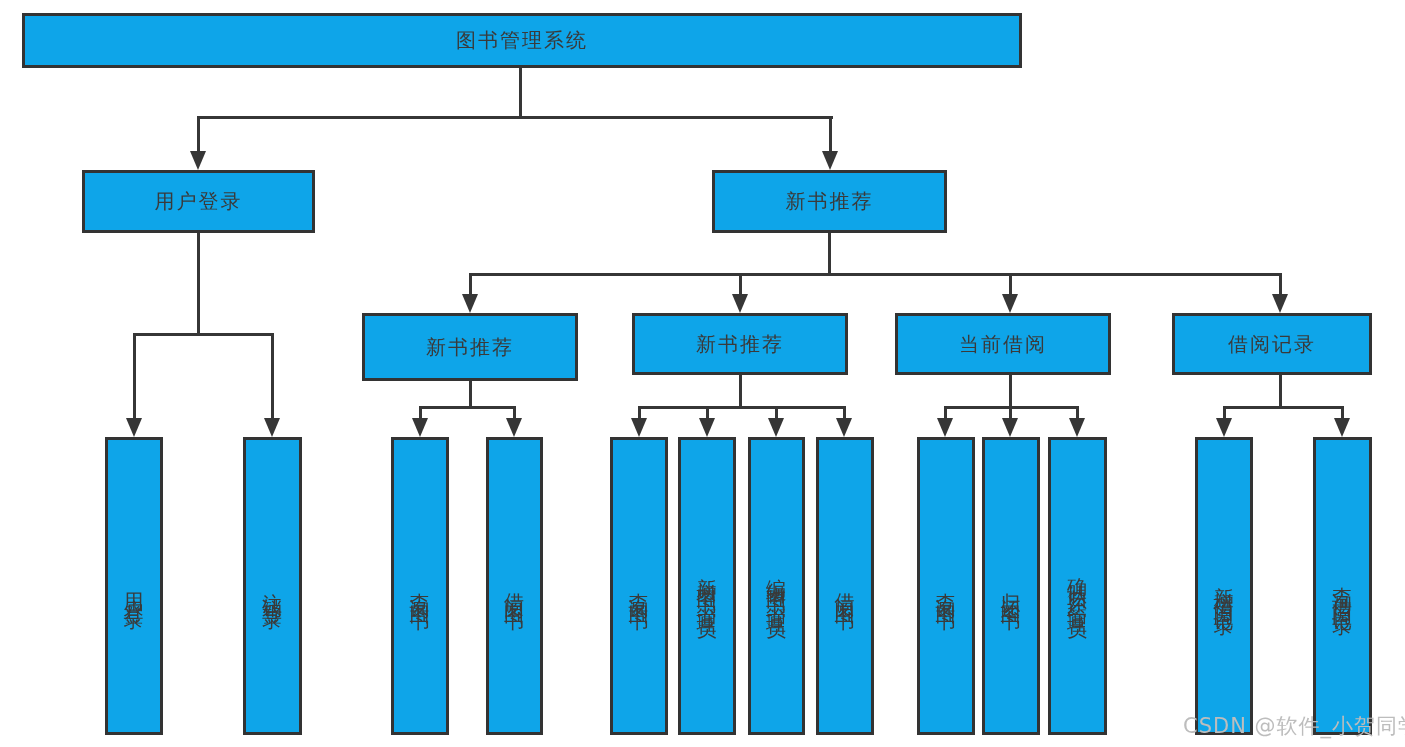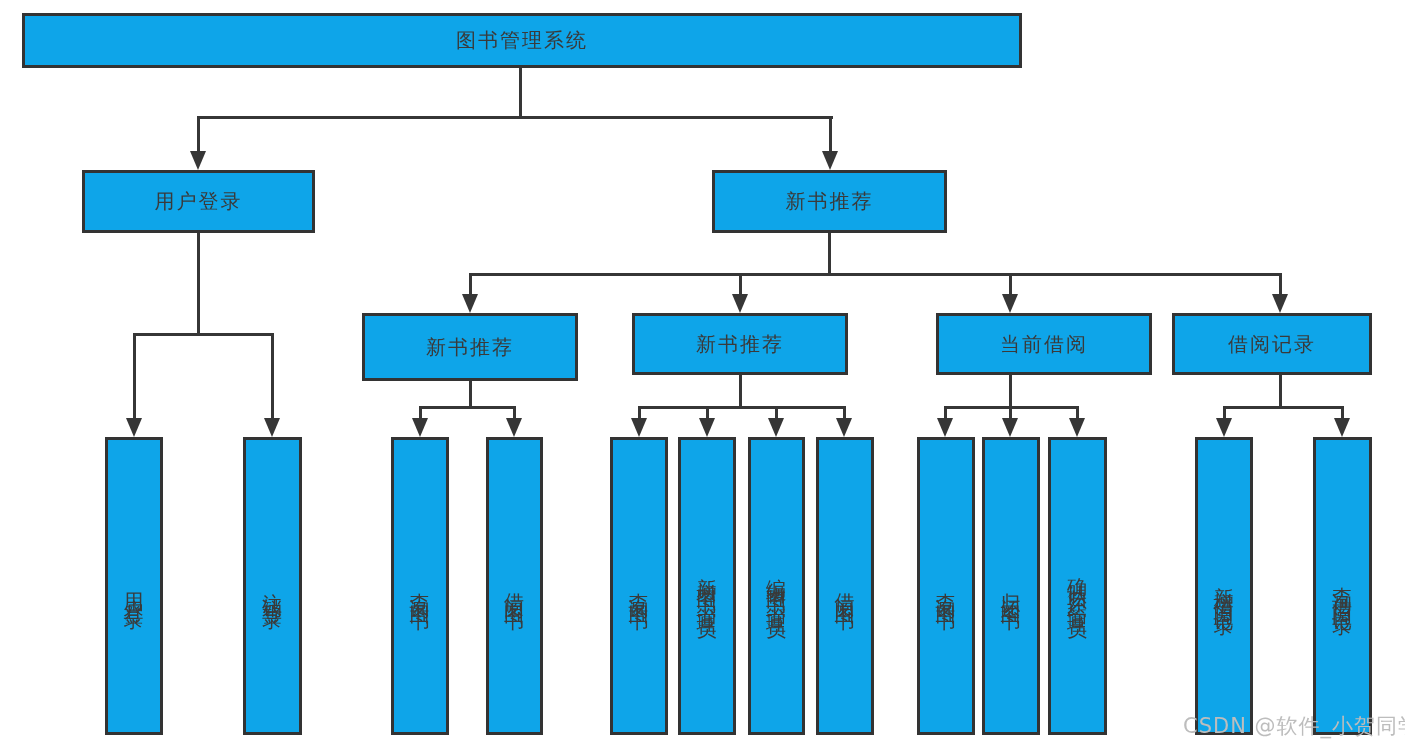--- a/index.html
+++ b/index.html
@@ -87,21 +87,21 @@
   <div class="line" style="left:739px; top:276px; width:3px; height:24px;"></div>
   <div class="line" style="left:1009px; top:276px; width:3px; height:24px;"></div>
   <div class="line" style="left:1279px; top:276px; width:3px; height:24px;"></div>
   <div class="arrow" style="left:462px; top:294px;"></div>
   <div class="arrow" style="left:732px; top:294px;"></div>
   <div class="arrow" style="left:1002px; top:294px;"></div>
   <div class="arrow" style="left:1272px; top:294px;"></div>
 
   <div class="box" style="left:362px; top:313px; width:216px; height:68px;">新书推荐</div>
   <div class="box" style="left:632px; top:313px; width:216px; height:62px;">新书推荐</div>
-  <div class="box" style="left:936px; top:313px; width:216px; height:62px;">当前借阅</div>
+  <div class="box" style="left:895px; top:313px; width:216px; height:62px;">当前借阅</div>
   <div class="box" style="left:1172px; top:313px; width:200px; height:62px;">借阅记录</div>
 
   <div class="line" style="left:469px; top:375px; width:3px; height:31px;"></div>
   <div class="line" style="left:739px; top:375px; width:3px; height:31px;"></div>
   <div class="line" style="left:1009px; top:375px; width:3px; height:31px;"></div>
   <div class="line" style="left:1279px; top:375px; width:3px; height:31px;"></div>
 
   <div class="line" style="left:419px; top:406px; width:97px; height:3px;"></div>
   <div class="line" style="left:638px; top:406px; width:208px; height:3px;"></div>
   <div class="line" style="left:944px; top:406px; width:135px; height:3px;"></div>

